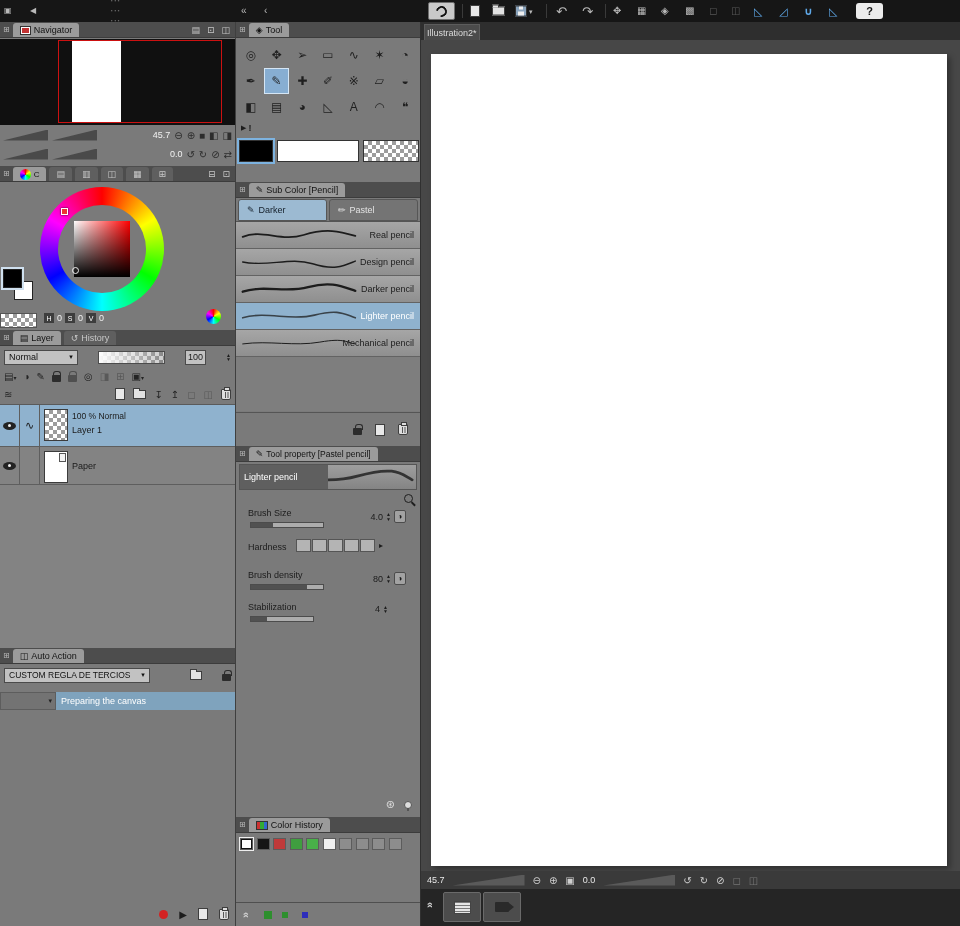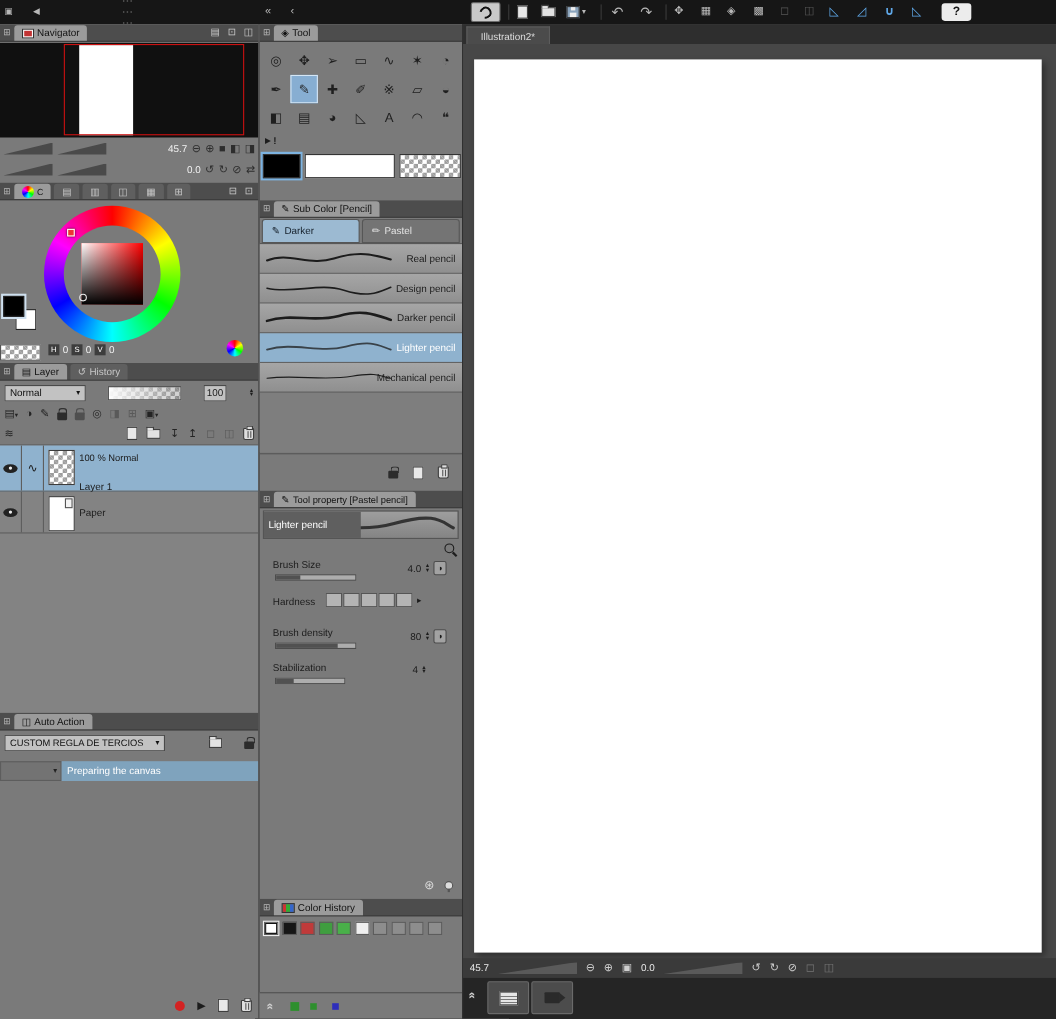--- a/index.html
+++ b/index.html
@@ -78,21 +78,21 @@
 .opslider{width:92px;height:13px;border:1px solid #4c4c4c;background-image:linear-gradient(to right,rgba(255,255,255,.95),rgba(255,255,255,0)),linear-gradient(45deg,#888 25%,transparent 25%,transparent 75%,#888 75%),linear-gradient(45deg,#888 25%,transparent 25%,transparent 75%,#888 75%);background-size:100% 100%,8px 8px,8px 8px;background-position:0 0,0 0,4px 4px;background-color:#cfcfcf}
 .vbox{height:15px;background:#c2c2c2;border:1px solid #4a4a4a;display:flex;align-items:center;justify-content:flex-end;padding:0 2px}
 .spin{display:inline-flex;flex-direction:column;justify-content:center;font-size:5px;line-height:4.5px;color:#1d1d1d}
 .lic{font-size:10px;color:#242424}
 #layer-list{position:absolute;left:0;right:0;top:74px;bottom:0;background:#838383;border-top:1px solid #5a5a5a}
 .lay-row{position:relative;display:flex;align-items:stretch;border-bottom:1px solid #5e5e5e}
 .lay-row.sel{background:#8fb2ce}
 .lc{width:20px;display:flex;align-items:center;justify-content:center;border-right:1px solid #5e5e5e}
 .lthumb{width:24px;height:32px;margin:4px;border:1px solid #3c3c3c;position:relative}
 .lmeta{font-size:8.5px;margin-top:6px}
-.lname{margin-top:16px}
+.lname{margin-top:4px}
 .corner{position:absolute;right:1px;top:1px;width:7px;height:9px;background:#f4f4f4;border:1px solid #555}
 
 .aa-left{width:56px;background:#737373;border:1px solid #5d5d5d;display:flex;align-items:center;justify-content:flex-end;padding-right:3px;height:18px}
 .aa-main{flex:1;background:#7fa3bd;display:flex;align-items:center;padding:0 5px;color:#fff;height:18px}
 .aa-foot{position:absolute;right:6px;bottom:6px;display:flex;align-items:center;gap:11px}
 
 .tool-grid{position:absolute;left:2px;top:20px;right:2px;display:grid;grid-template-columns:repeat(7,1fr);grid-auto-rows:26px}
 .tcell{display:flex;align-items:center;justify-content:center;font-size:12px;color:#1f1f1f}
 .tcell.sel{background:#87aed2;box-shadow:inset 0 0 0 1px #d5e6f5}
 .sw{position:absolute;top:118px;height:22px;border:1px solid #333}
@@ -117,21 +117,21 @@
 .vg{position:absolute;display:flex;align-items:center;gap:3px}
 .pressure{width:12px;height:13px;border:1px solid #4c4c4c;background:#a2a2a2;border-radius:2px;display:inline-flex;align-items:center;justify-content:center;font-size:8px;color:#1a1a1a}
 .hbox{width:15px;height:13px;background:#b4b4b4;border:1px solid #555;display:inline-block;margin-right:1px}
 .tp-foot{position:absolute;right:8px;bottom:6px;display:flex;align-items:center;gap:9px;color:#dcdcdc;font-size:11px}
 
 .swcell{width:13px;height:12px;border:1px solid #5c5c5c;display:inline-block;background:#8d8d8d;margin-right:1px}
 .swcell.sel{box-shadow:inset 0 0 0 1px #111,0 0 0 1px #eee}
 .mid-foot{position:absolute;left:0;right:0;bottom:0;height:24px;background:#7a7a7a;border-top:1px solid #4f4f4f}
 
 #doc-tabbar{position:absolute;left:0;top:0;right:0;height:18px;background:#2e2e2e;display:flex;align-items:flex-end;padding-left:3px}
-.doc-tab{height:16px;background:#4b4b4b;border:1px solid #5c5c5c;border-bottom:none;color:#dcdcdc;display:flex;align-items:center;padding:0 12px}
+.doc-tab{height:16px;background:#4b4b4b;border:1px solid #5c5c5c;border-bottom:none;color:#dcdcdc;display:flex;align-items:center;padding:0 2px}
 #viewport{position:absolute;left:0;top:18px;right:0;bottom:55px;background:#474747;overflow:hidden}
 #canvas-page{position:absolute;left:10px;top:14px;width:516px;height:812px;background:#fff;box-shadow:3px 3px 6px rgba(0,0,0,.35)}
 #canvas-statusbar{position:absolute;left:0;right:0;bottom:37px;height:18px;background:#3a3a3a;display:flex;align-items:center;gap:8px;padding:0 6px}
 .sbv{color:#e8e8e8}
 .sbi{color:#cfcfcf;font-size:10px}
 #canvas-bottombar{position:absolute;left:0;right:0;bottom:0;height:37px;background:#252525}
 .bbtn{position:absolute;top:3px;width:38px;height:30px;background:#4c4c4c;border:1px solid #6a6a6a;border-radius:2px;display:flex;align-items:center;justify-content:center}
 </style>
 </head>
 <body>

